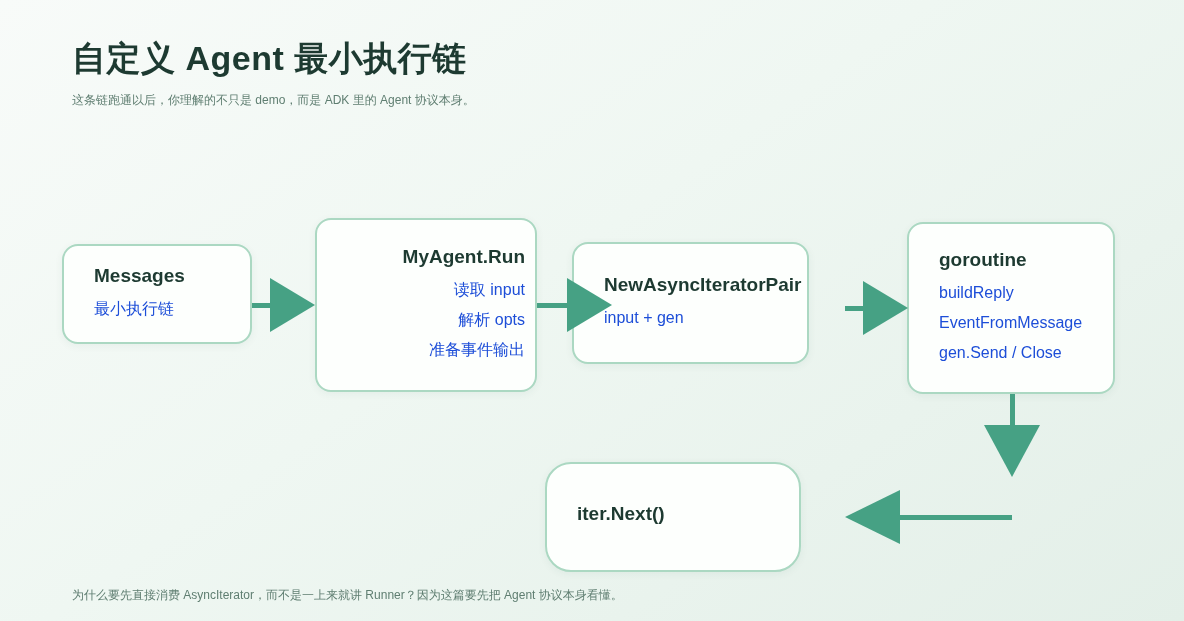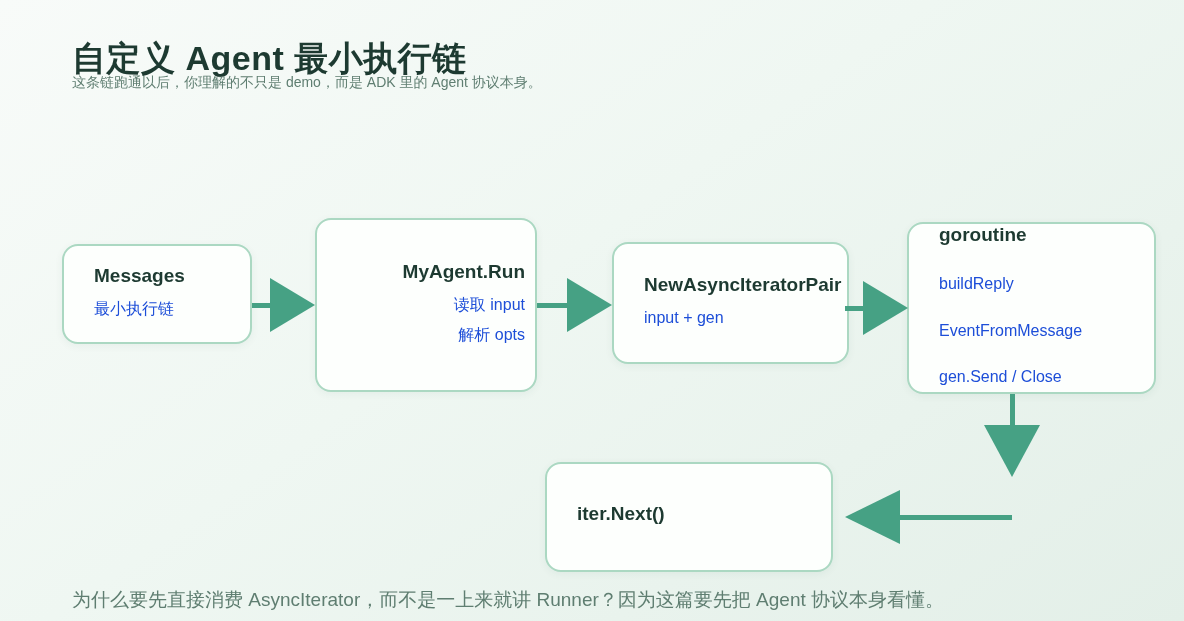--- a/index.html
+++ b/index.html
@@ -6,37 +6,37 @@
   body { font-family:"Liberation Sans", sans-serif; }
   .frame {
     position:relative; width:1184px; height:621px; overflow:hidden;
     background:linear-gradient(145deg, #f8fbf9 0%, #eff7f2 45%, #e3efe8 100%);
   }
   .page-title {
     position:absolute; left:72px; top:36px;
     font-size:34px; font-weight:800; color:#1d3a31; letter-spacing:.5px;
   }
   .page-subtitle {
-    position:absolute; left:72px; top:74px;
-    font-size:14px; color:#5f7e71;
+    position:absolute; left:72px; top:92px;
+    font-size:12px; color:#5f7e71;
   }
   .node {
     position:absolute; background:#fdfffd;
     border:2px solid #abd8c2; border-radius:16px;
     display:flex; flex-direction:column; justify-content:center;
     padding-left:30px; padding-right:10px;
     box-shadow:0 2px 8px rgba(40,90,70,0.06);
   }
   .node-title { font-size:19px; font-weight:700; color:#1d3a31; margin-bottom:7px; }
   .node-line  { font-size:16px; color:#1d4ed8; line-height:30px; }
   .node-messages  { left:62px;  top:244px; width:190px; height:100px; }
   .node-myagent   { left:315px; top:218px; width:222px; height:174px;align-items:flex-end; }
-  .node-pair      { left:612px; top:242px; width:237px; height:122px; }
-  .node-goroutine { left:907px; top:222px; width:249px; height:172px;justify-content:space-between; }
-  .node-iternext  { left:545px; top:462px; width:288px; height:110px; }
+  .node-pair      { left:572px; top:242px; width:237px; height:122px; }
+  .node-goroutine { left:907px; top:222px; width:208px; height:172px; }
+  .node-iternext  { left:545px; top:462px; width:256px; height:110px;border-radius:26px; }
 
   .harrow { position:absolute; display:flex; align-items:center; }
   .harrow .stem { height:5px; background:#46a184; }
   .harrow .tri-right {
     width:0; height:0;
     border-top:27px solid transparent; border-bottom:27px solid transparent;
     border-left:45px solid #46a184;
   }
   .arrow-1 { left:252px; top:278px; }
   .arrow-1 .stem { width:18px; }
@@ -54,40 +54,41 @@
     border-top:52px solid #46a184;
   }
   .elbow-line { position:absolute; left:900px; top:515px; width:112px; height:5px; background:#46a184; }
   .tri-left {
     position:absolute; left:845px; top:490px; width:0; height:0;
     border-top:27px solid transparent; border-bottom:27px solid transparent;
     border-right:55px solid #46a184;
   }
   .footnote {
     position:absolute; left:72px; top:587px;
-    font-size:19px; color:#5f7e71;
+    font-size:12px; color:#5f7e71;
   }
 </style>
 </head>
 <body>
 
 <div class="frame">
 
   <div class="page-title">自定义 Agent 最小执行链</div>
   <div class="page-subtitle">这条链跑通以后，你理解的不只是 demo，而是 ADK 里的 Agent 协议本身。</div>
 
   <div class="node node-messages">
     <div class="node-title">Messages</div>
     <div class="node-line">最小执行链</div>
   </div>
 
   <div class="node node-myagent">
     <div class="node-title">MyAgent.Run</div>
     <div class="node-line">读取 input</div>
     <div class="node-line">解析 opts</div>
+    <div class="node-line">准备事件输出</div>
   </div>
 
   <div class="node node-pair">
     <div class="node-title">NewAsyncIteratorPair</div>
     <div class="node-line">input + gen</div>
   </div>
 
   <div class="node node-goroutine">
     <div class="node-title">goroutine</div>
     <div class="node-line">buildReply</div>

